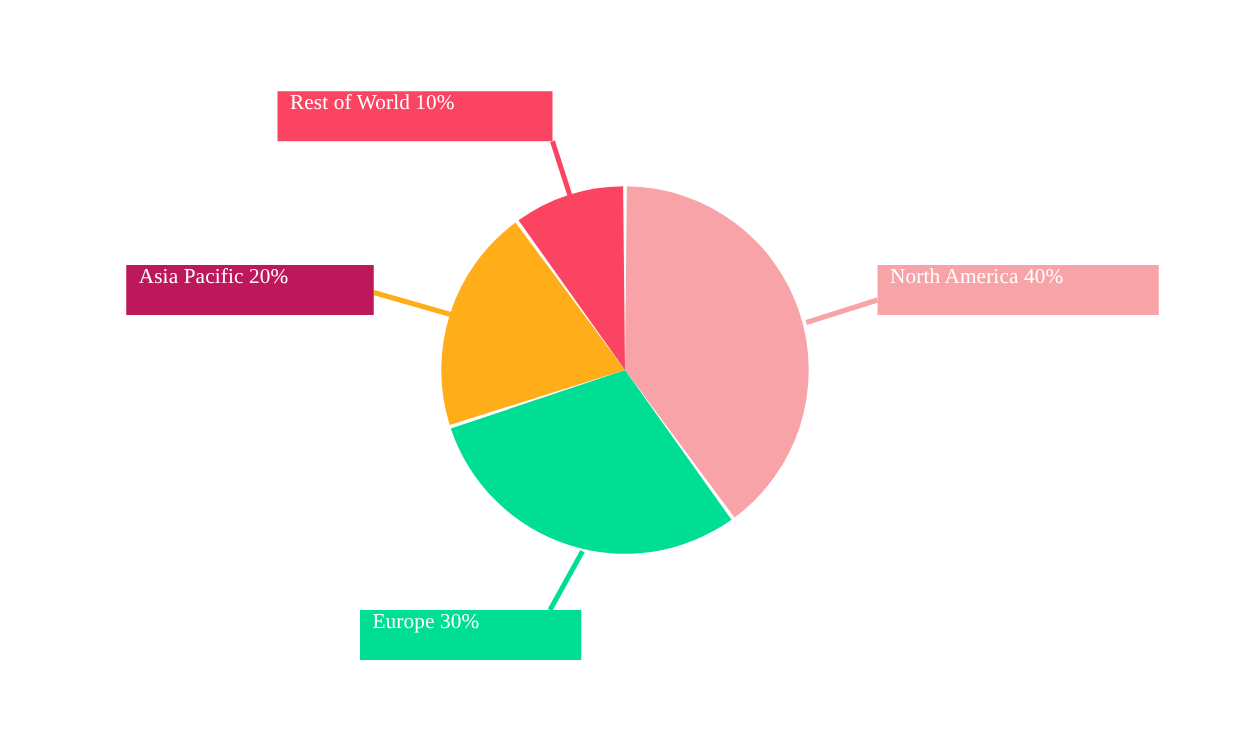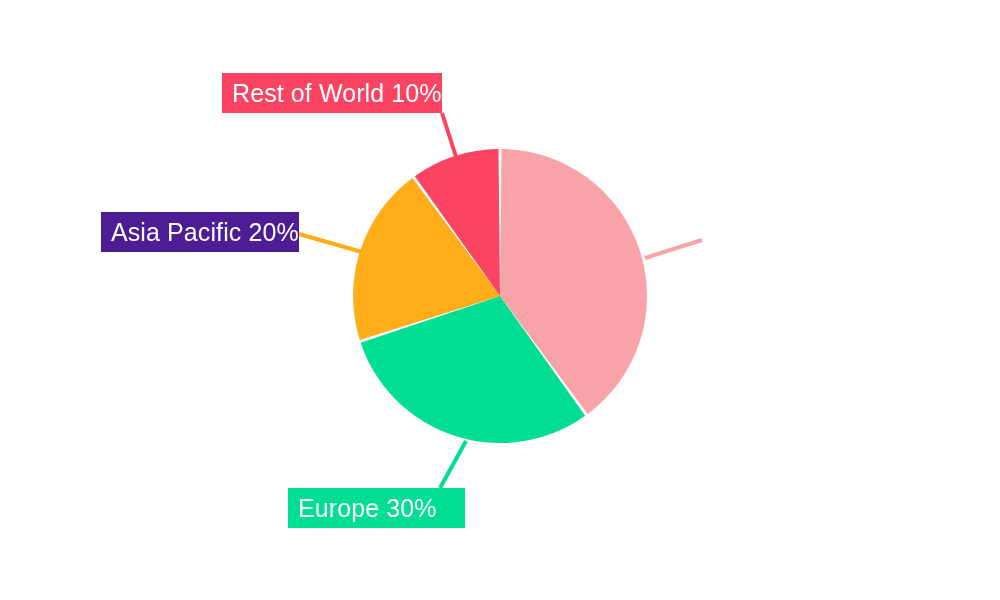--- a/index.html
+++ b/index.html
@@ -22,25 +22,24 @@
   #pie-svg {
     position: absolute;
     left: 0;
     top: 0;
     width: 1000px;
     height: 600px;
   }
   .callout-label {
     position: absolute;
     display: flex;
-    align-items: center;
     box-sizing: border-box;
     color: #ffffff;
-    font-family: Liberation Sans, sans-serif;
-    font-size: 25px;
+    font-family: Liberation Serif, serif;
+    font-size: 17px;
     line-height: 1;
     letter-spacing: 0.1px;
     white-space: nowrap;
     padding: 0 10px;
     height: 40px;
   }
   #label-north-america {
     left: 702px;
     top: 212px;
     width: 225px;
@@ -78,26 +77,29 @@
         <line x1="442" y1="113" x2="459" y2="166" stroke="#fb4462" stroke-width="4"></line>
       </g>
     <g id="pie-slices">
         <path d="M 500 296 L 501.50 149.01 A 147 147 0 0 1 587.61 414.04 Z" fill="#f8a3a7"></path>
         <path d="M 500 296 L 585.19 415.80 A 147 147 0 0 1 360.67 342.85 Z" fill="#00de93"></path>
         <path d="M 500 296 L 359.74 340.00 A 147 147 0 0 1 412.39 177.96 Z" fill="#ffae1a"></path>
         <path d="M 500 296 L 414.81 176.20 A 147 147 0 0 1 498.50 149.01 Z" fill="#fb4462"></path>
       </g>
   </svg>
 
+  <div class="callout-label" id="label-north-america" style="background: rgb(248, 163, 167); color: rgb(255, 255, 255);">
+    <span>North America 40%</span>
+  </div>
 
   <div class="callout-label" id="label-europe" style="background: rgb(0, 222, 147); color: rgb(255, 255, 255);">
     <span>Europe 30%</span>
   </div>
 
-  <div class="callout-label" id="label-asia-pacific" style="background: #4c1d95; color: rgb(255, 255, 255);">
+  <div class="callout-label" id="label-asia-pacific" style="background: #be185d; color: rgb(255, 255, 255);">
     <span>Asia Pacific 20%</span>
   </div>
 
   <div class="callout-label" id="label-rest-of-world" style="background: rgb(251, 68, 98); color: rgb(255, 255, 255);">
     <span>Rest of World 10%</span>
   </div>
 
 </div>
 
 </body></html>

